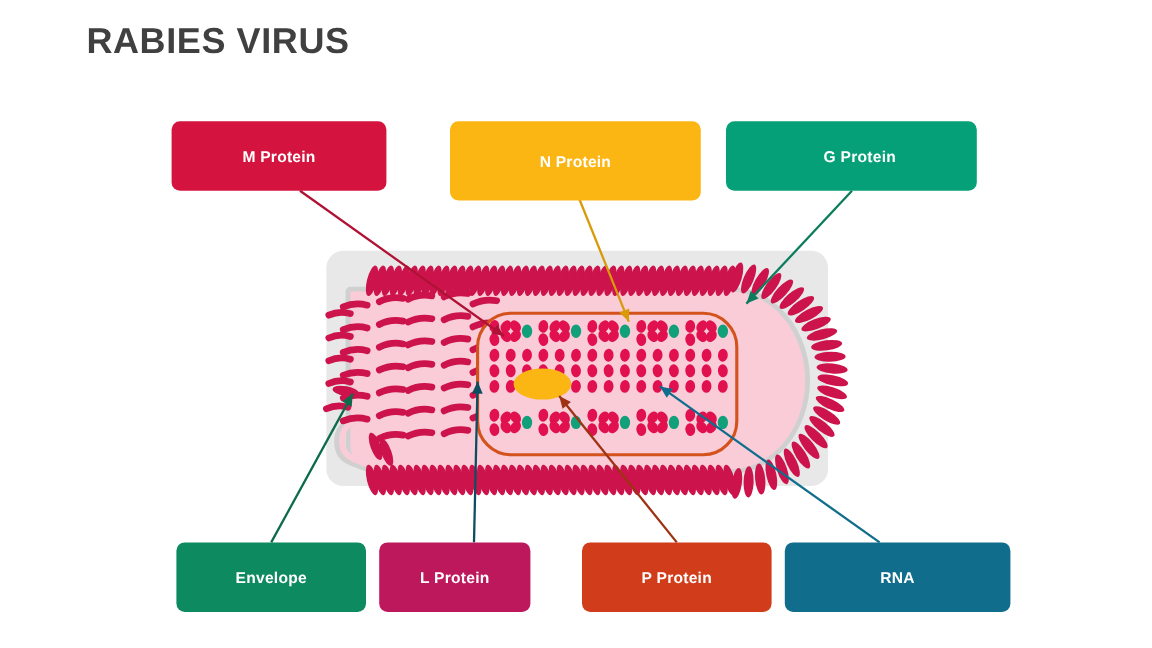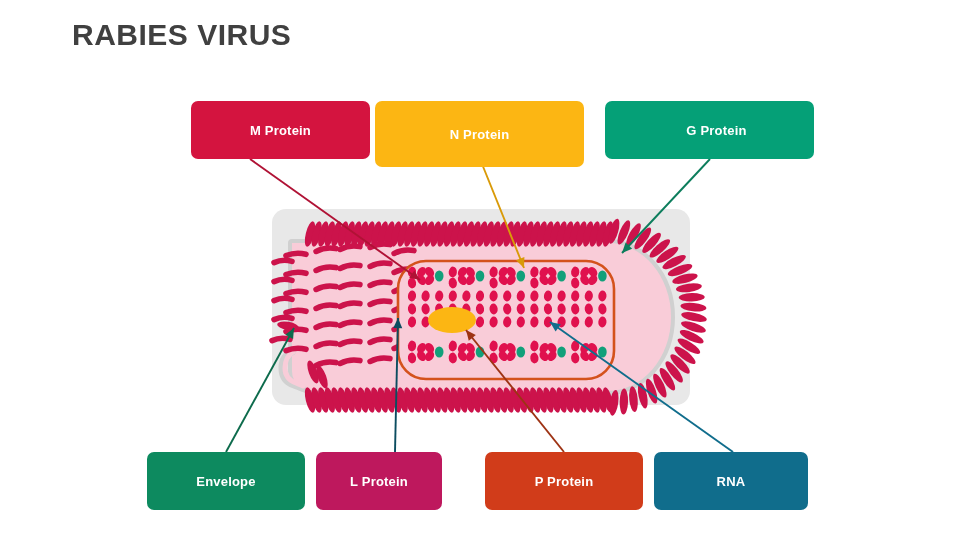--- a/index.html
+++ b/index.html
@@ -373,36 +373,36 @@
         <line x1="395" y1="452" x2="398" y2="318" stroke="#0c4d60" stroke-width="1.9"></line>
         <polygon points="398,318 402.2594324631081,328.14185560399187 393.29094982905593,327.94106867934886" fill="#0c4d60"></polygon>
         <line x1="564" y1="452" x2="466" y2="330" stroke="#9e3314" stroke-width="1.9"></line>
         <polygon points="466,330 475.78694761208794,335.02151933564403 468.7931838844371,340.63946069064224" fill="#9e3314"></polygon>
         <line x1="733" y1="452" x2="550" y2="322" stroke="#106d8c" stroke-width="1.9"></line>
         <polygon points="550,322 560.7858162394597,324.16013148873094 555.590604334879,331.4733913236408" fill="#106d8c"></polygon>
       </g>
   </svg>
 
   <div id="label-layer">
-      <div class="label-box" style="left: 143px; top: 101px; width: 179px; height: 58px; background: rgb(212, 20, 63); margin-left: 48px;">
+      <div class="label-box" style="left: 143px; top: 101px; width: 179px; height: 58px; background: rgb(212, 20, 63);">
         <span class="cap">M Protein</span>
       </div>
       <div class="label-box" style="left: 375px; top: 101px; width: 209px; height: 66px; background: rgb(252, 182, 19);">
         <span class="cap">N Protein</span>
       </div>
       <div class="label-box" style="left: 605px; top: 101px; width: 209px; height: 58px; background: rgb(5, 160, 119); padding-left: 14px;">
         <span class="cap">G Protein</span>
       </div>
       <div class="label-box" style="left: 147px; top: 452px; width: 158px; height: 58px; background: rgb(13, 138, 95); text-align: right;">
         <span class="cap">Envelope</span>
       </div>
       <div class="label-box" style="left: 316px; top: 452px; width: 126px; height: 58px; background: #be185d;">
         <span class="cap">L Protein</span>
       </div>
       <div class="label-box" style="left: 485px; top: 452px; width: 158px; height: 58px; background: rgb(209, 60, 26);">
         <span class="cap">P Protein</span>
       </div>
-      <div class="label-box" style="left: 654px; top: 452px; width: 154px; height: 58px; background: rgb(16, 109, 140);">
+      <div class="label-box" style="left: 654px; top: 452px; width: 188px; height: 58px; background: rgb(16, 109, 140);">
         <span class="cap">RNA</span>
       </div>
     </div>
 
 </div>
 
 </body></html>

